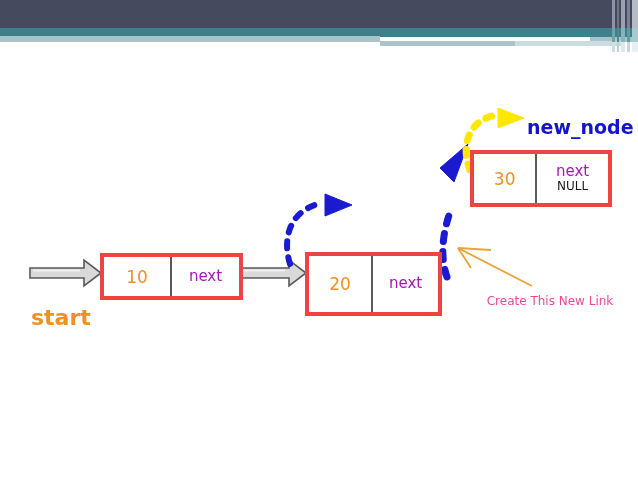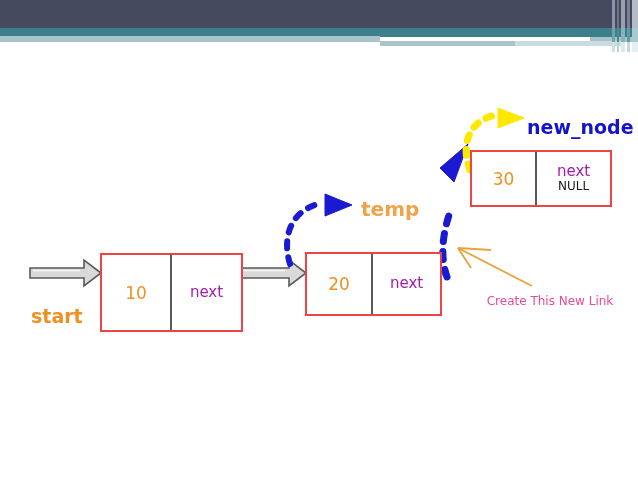--- a/index.html
+++ b/index.html
@@ -97,21 +97,21 @@
     width: 638px; height: 426px;
   }
   #diagram-svg {
     position: absolute;
     left: 0; top: 0;
   }
 
   
   .node {
     position: absolute;
-    border: 2px solid #ef4444;
+    border: 4px solid #ef4444;
     background: #ffffff;
     box-sizing: border-box;
     display: flex;
   }
   .cell {
     box-sizing: border-box;
     display: flex;
     flex-direction: column;
     align-items: center;
     justify-content: center;
@@ -130,42 +130,42 @@
     font-family: "DejaVu Sans", sans-serif;
     line-height: 1.05;
   }
   .node-null-label {
     color: #1a1a1a;
     font-size: 12px;
     font-family: "DejaVu Sans", sans-serif;
     line-height: 1.1;
   }
 
-  #node-1 { left: 100px; top: 201px; width: 143px; height: 79px; }
+  #node-1 { left: 100px; top: 201px; width: 143px; height: 47px; }
   #node-1 .cell-data { width: 72px; }
   #node-1 .cell-next { width: 71px; }
 
   #node-2 { left: 305px; top: 200px; width: 137px; height: 64px; }
   #node-2 .cell-data { width: 68px; }
   #node-2 .cell-next { width: 69px; }
 
   #node-3 { left: 470px; top: 98px; width: 142px; height: 57px; }
   #node-3 .cell-data { width: 67px; }
   #node-3 .cell-next { width: 75px; }
 
   
   .label {
     position: absolute;
     white-space: nowrap;
     font-family: "DejaVu Sans", sans-serif;
   }
   #label-start {
     left: 31px; top: 253px;
     color: #ed9121;
-    font-size: 19px;
+    font-size: 22px;
     font-weight: bold;
   }
   #label-temp {
     left: 361px; top: 145px;
     color: #f0a44a;
     font-size: 20px;
     font-weight: bold;
   }
   #label-new-node {
     left: 527px; top: 64px;
@@ -274,18 +274,17 @@
       <span class="node-value">30</span>
     </div>
     <div class="cell cell-next">
       <span class="node-next-label">next</span>
       <span class="node-null-label">NULL</span>
     </div>
   </div>
 
   <div class="label" id="label-start">start</div>
 
-  <div class="label" id="label-temp">temp</div>
 
   <div class="label" id="label-new-node">new_node</div>
 
   <div class="label" id="label-create-link">Create This New Link</div>
 </div>
 
 </body></html>

